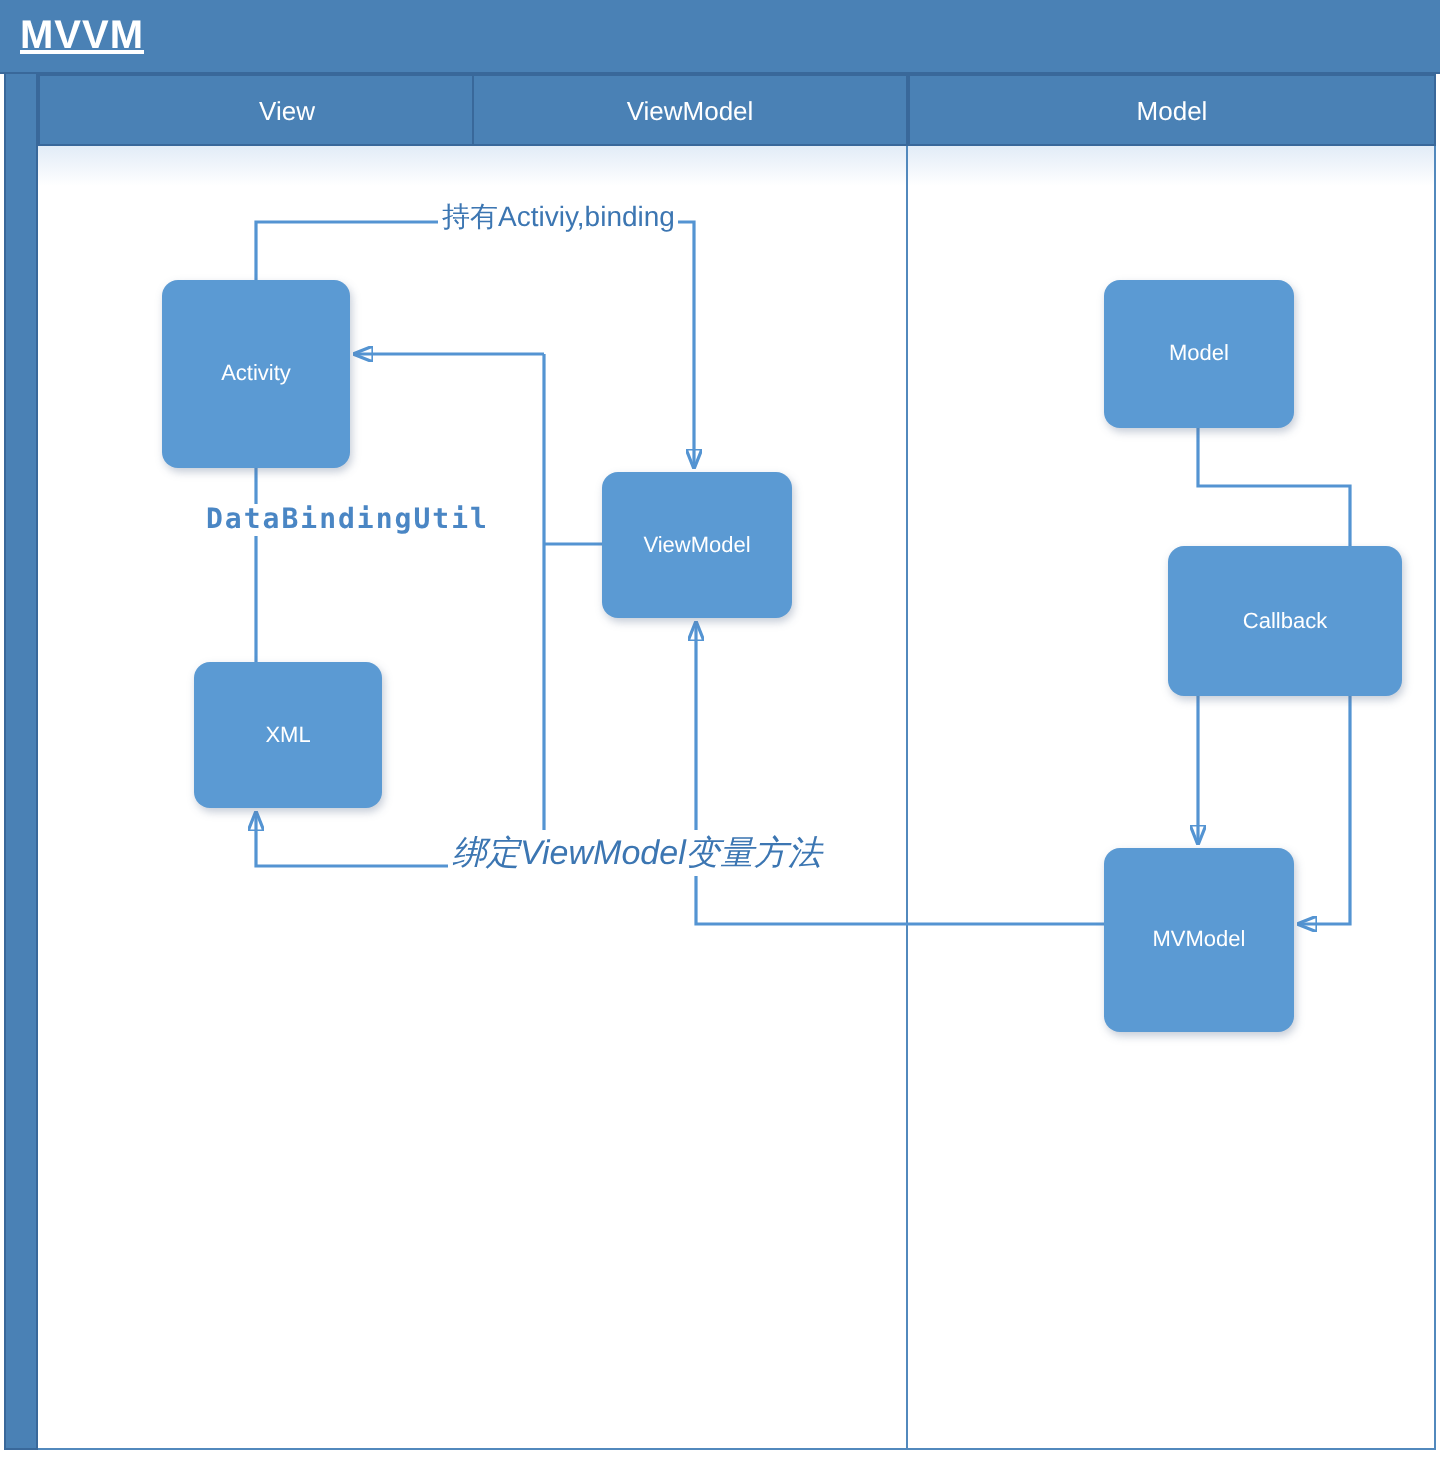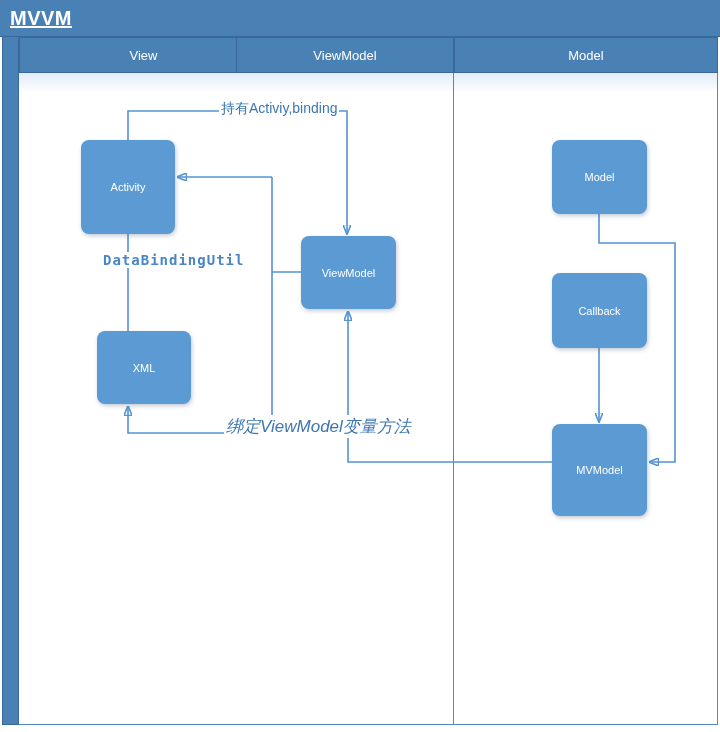--- a/index.html
+++ b/index.html
@@ -53,21 +53,21 @@
   .node {
     position: absolute; background: #5b9ad3; border-radius: 8px;
     box-shadow: 1px 2px 4px rgba(90, 110, 140, 0.35);
     display: flex; align-items: center; justify-content: center;
   }
   .node span { color: #ffffff; font-size: 11px; }
   .n-activity  { left: 81px;  top: 140px; width: 94px; height: 94px; }
   .n-xml       { left: 97px;  top: 331px; width: 94px; height: 73px; }
   .n-viewmodel { left: 301px; top: 236px; width: 95px; height: 73px; }
   .n-model     { left: 552px; top: 140px; width: 95px; height: 74px; }
-  .n-callback  { left: 552px; top: 273px; width: 95px; height: 75px; }
+  .n-callback  { left: 584px; top: 273px; width: 117px; height: 75px; }
   .n-mvmodel   { left: 552px; top: 424px; width: 95px; height: 92px; }
 
   
   .edge-label { position: absolute; background: #ffffff; color: #3c76b2; padding: 0 2px; white-space: nowrap; text-align: center; }
   .lbl-holds   { left: 219px; top: 100px; font-size: 14px; }
   .lbl-bindvm  { left: 224px; top: 415px; font-size: 17px; font-style: italic; }
   .lbl-dbutil  {
     left: 61px; top: 252px; font-size: 14px; font-weight: bold;
     font-family: "DejaVu Sans Mono", monospace; color: #4a86c4; letter-spacing: 1px; margin-left: 40px;
   }

